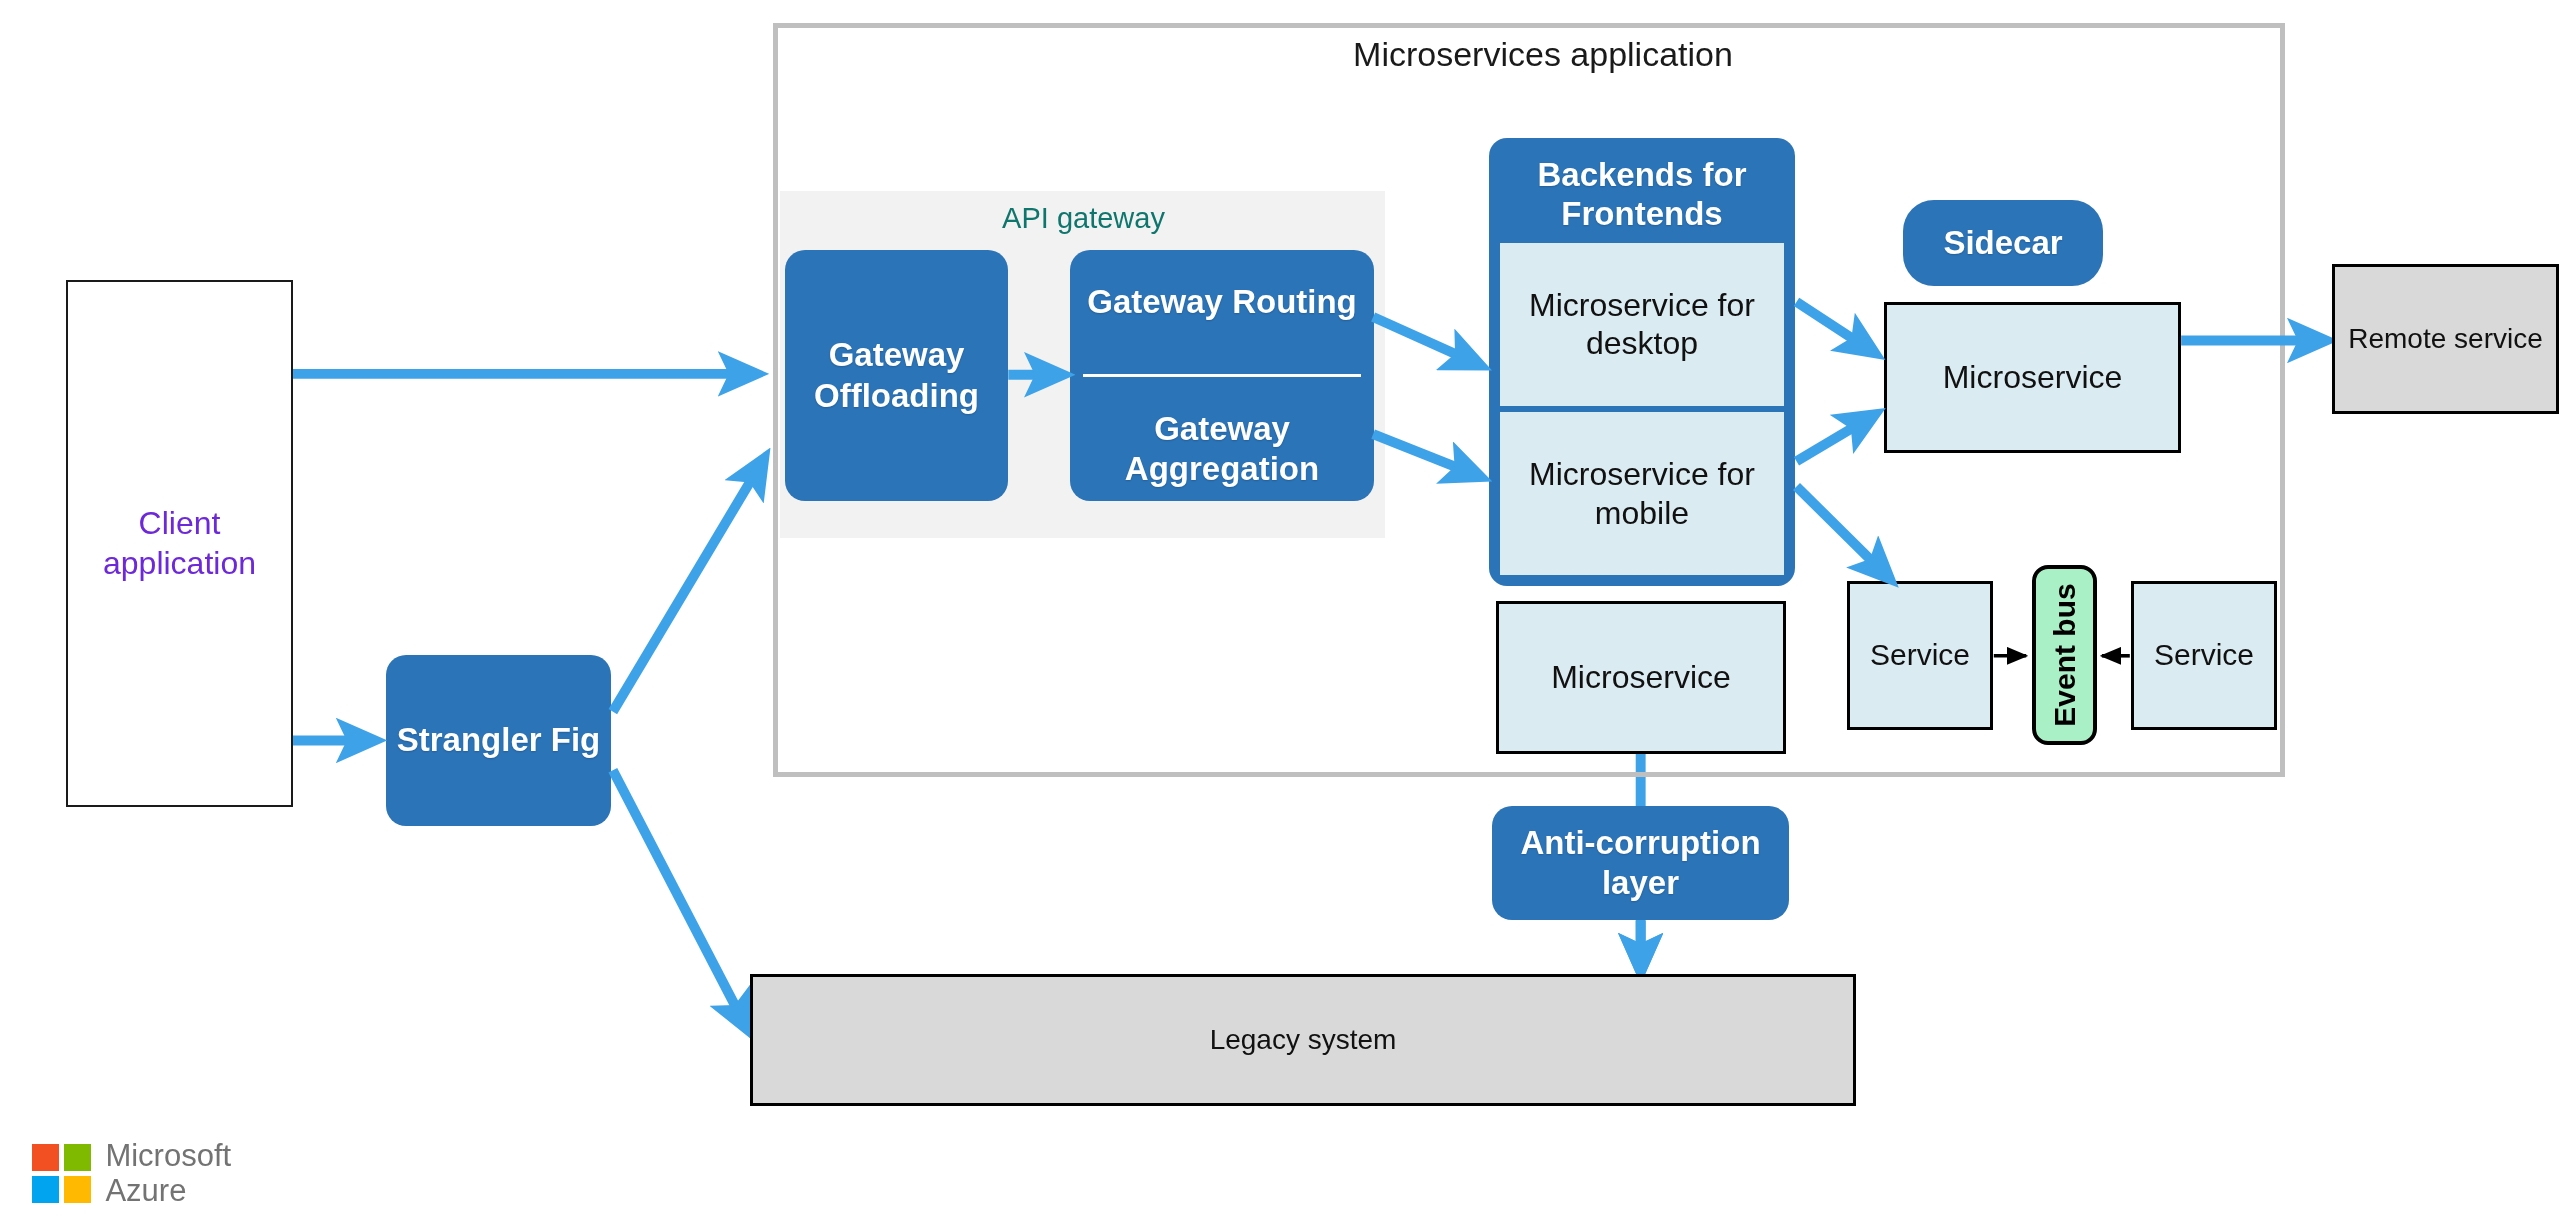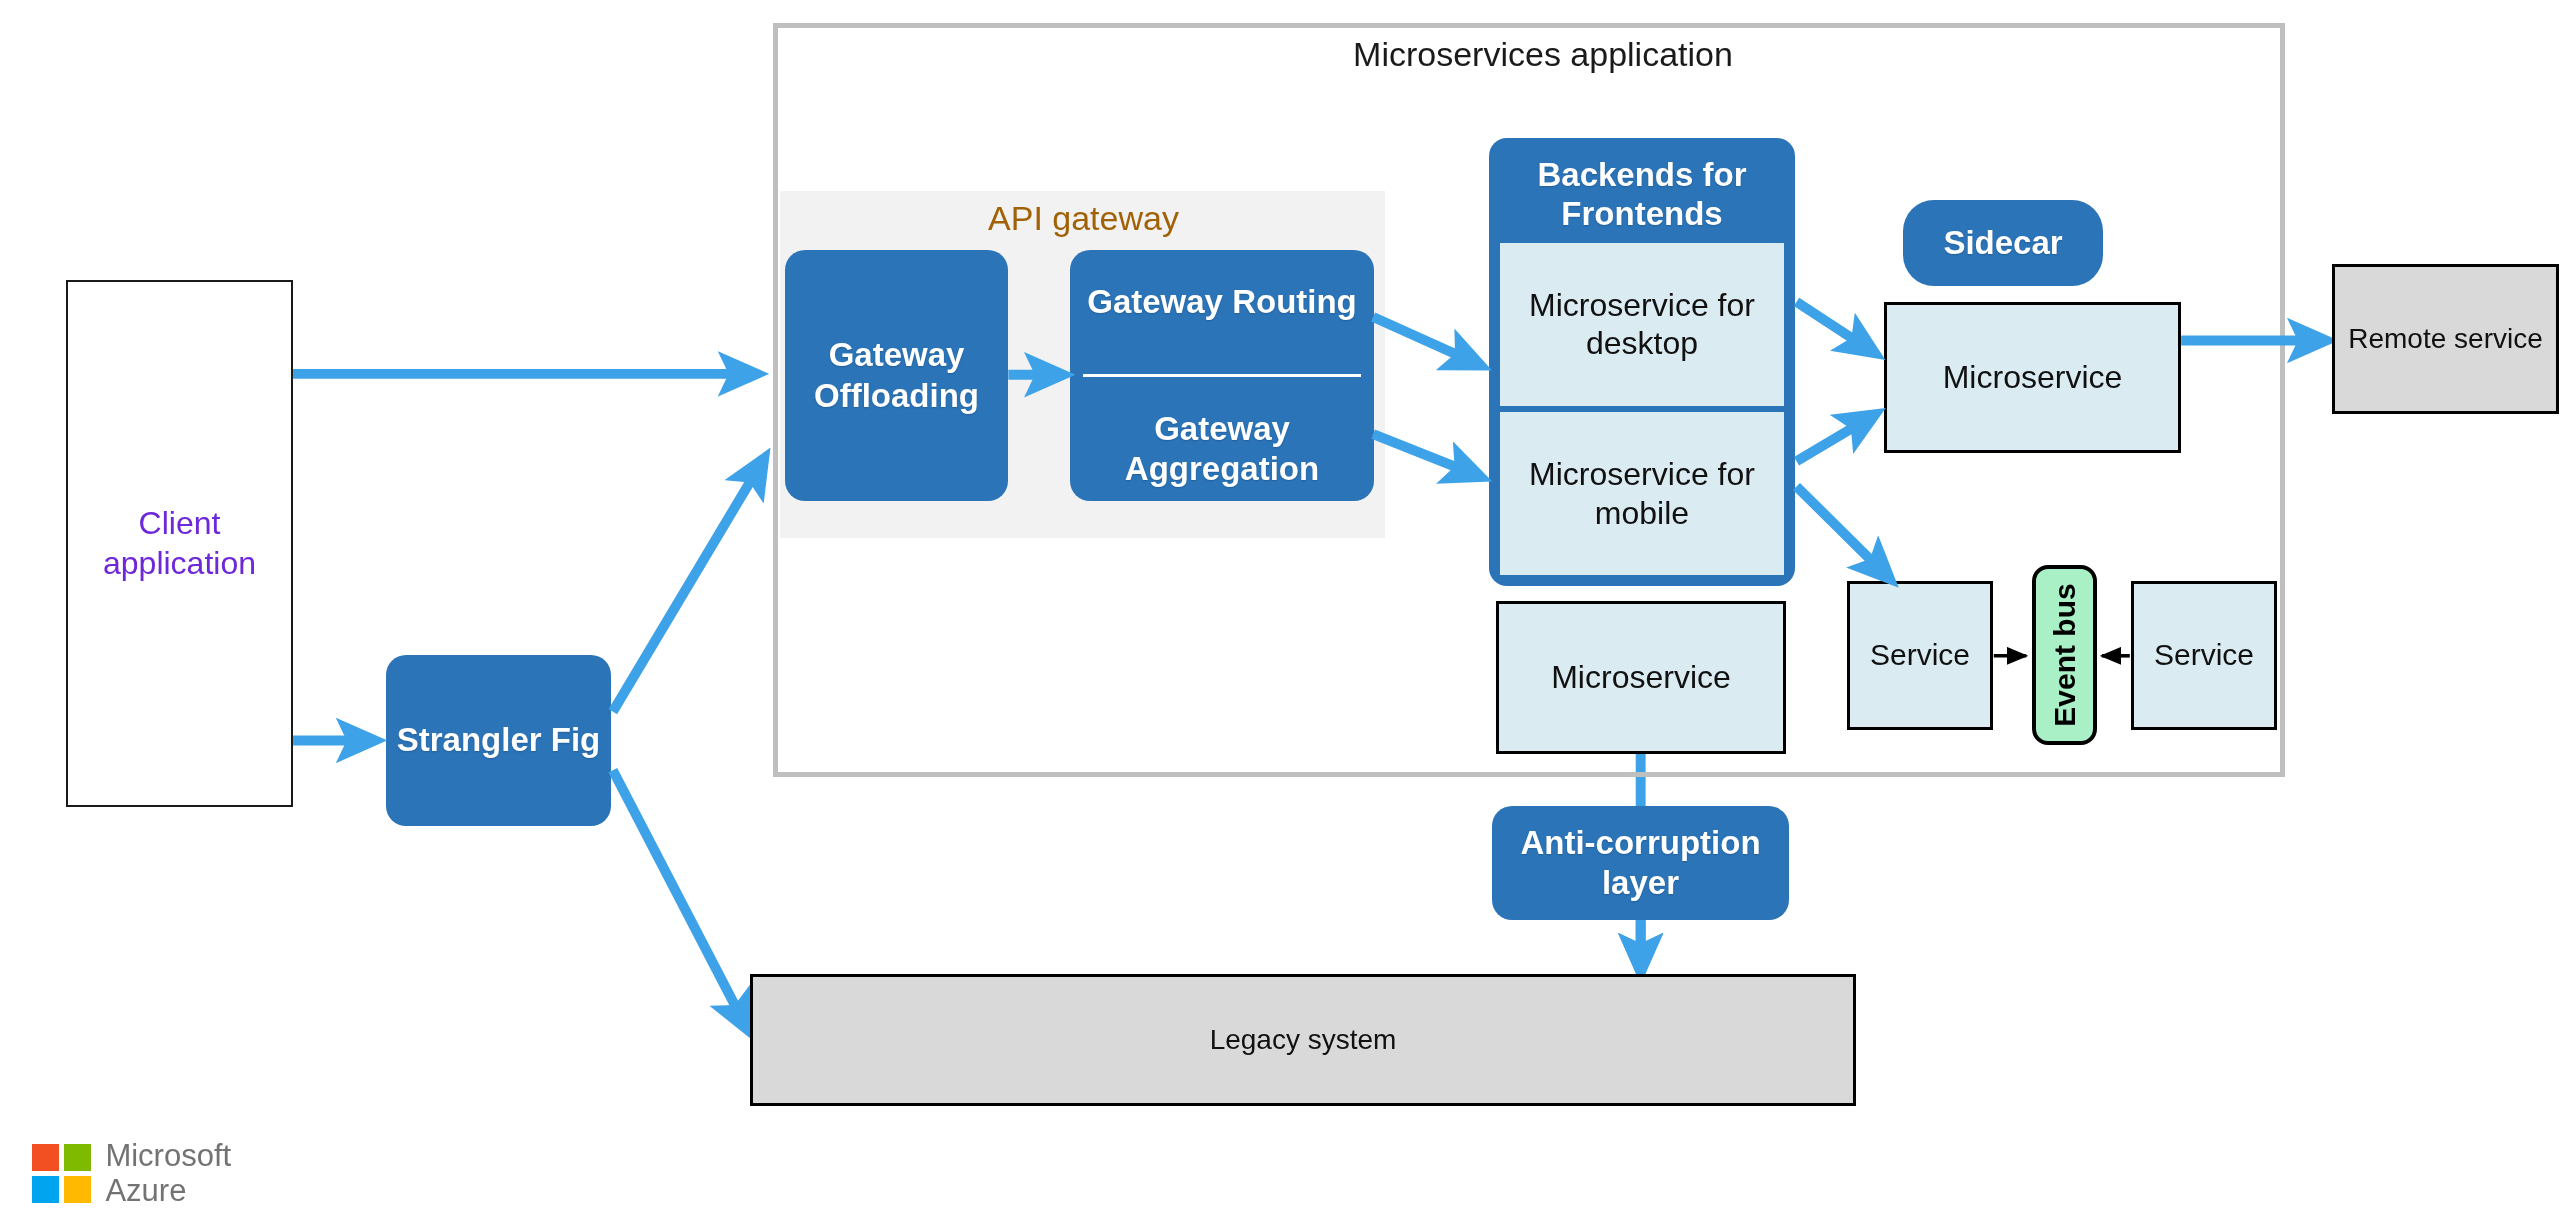--- a/index.html
+++ b/index.html
@@ -38,22 +38,22 @@
     color: #1a1a1a;
     font-size: 34px;
     white-space: nowrap;
   }
 
   
   .gw-panel {
     background: #f2f2f2;
   }
   .gw-panel-title {
-    color: #a16207;
-    font-size: 34px;
+    color: #0f766e;
+    font-size: 29px;
     white-space: nowrap;
   }
 
   
   .pattern-box {
     background: #2b74b8;
     border-radius: 20px;
     color: #ffffff;
     font-weight: bold;
     font-size: 33px;

